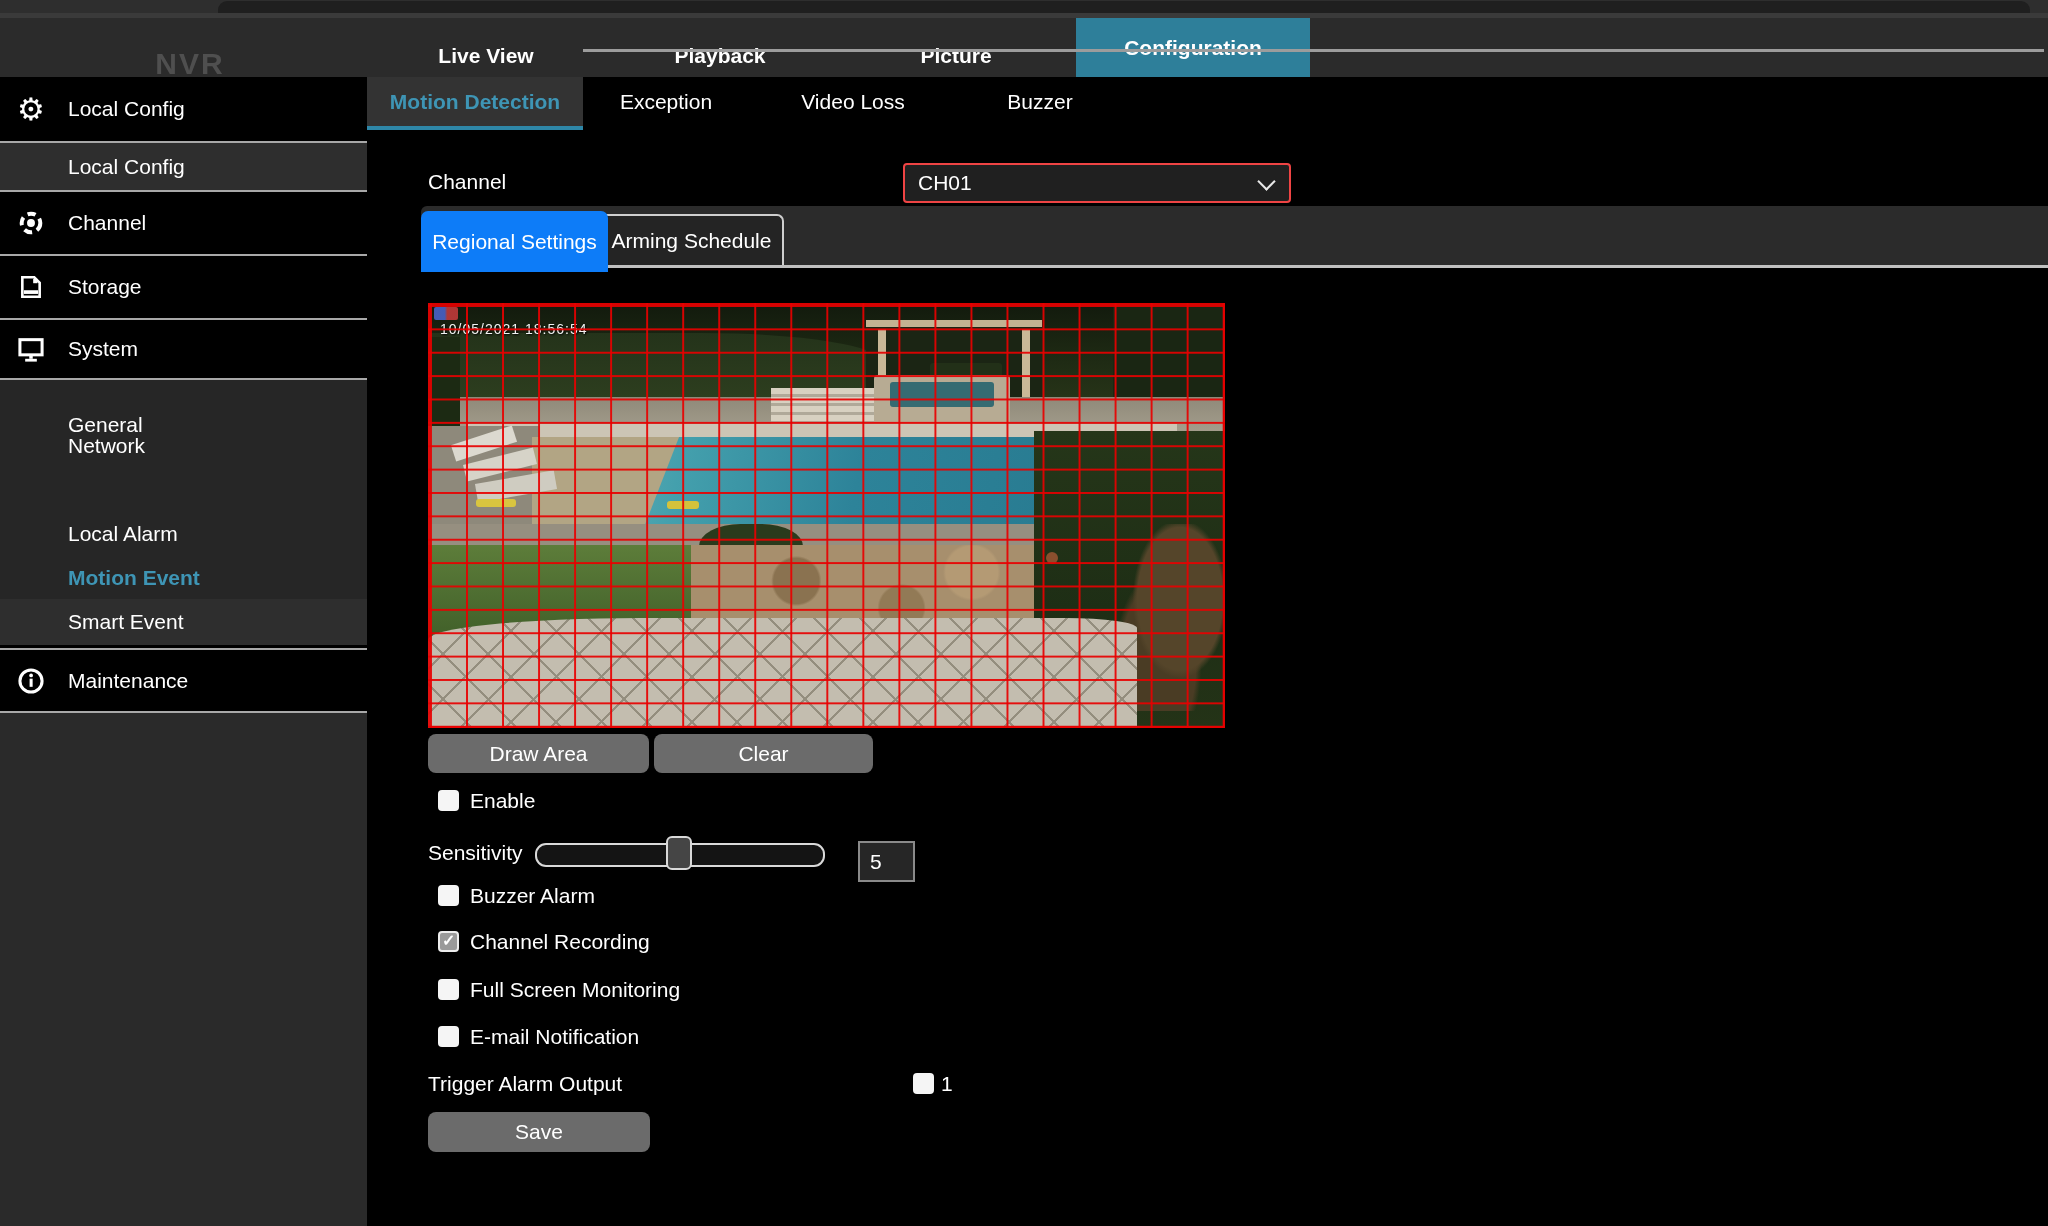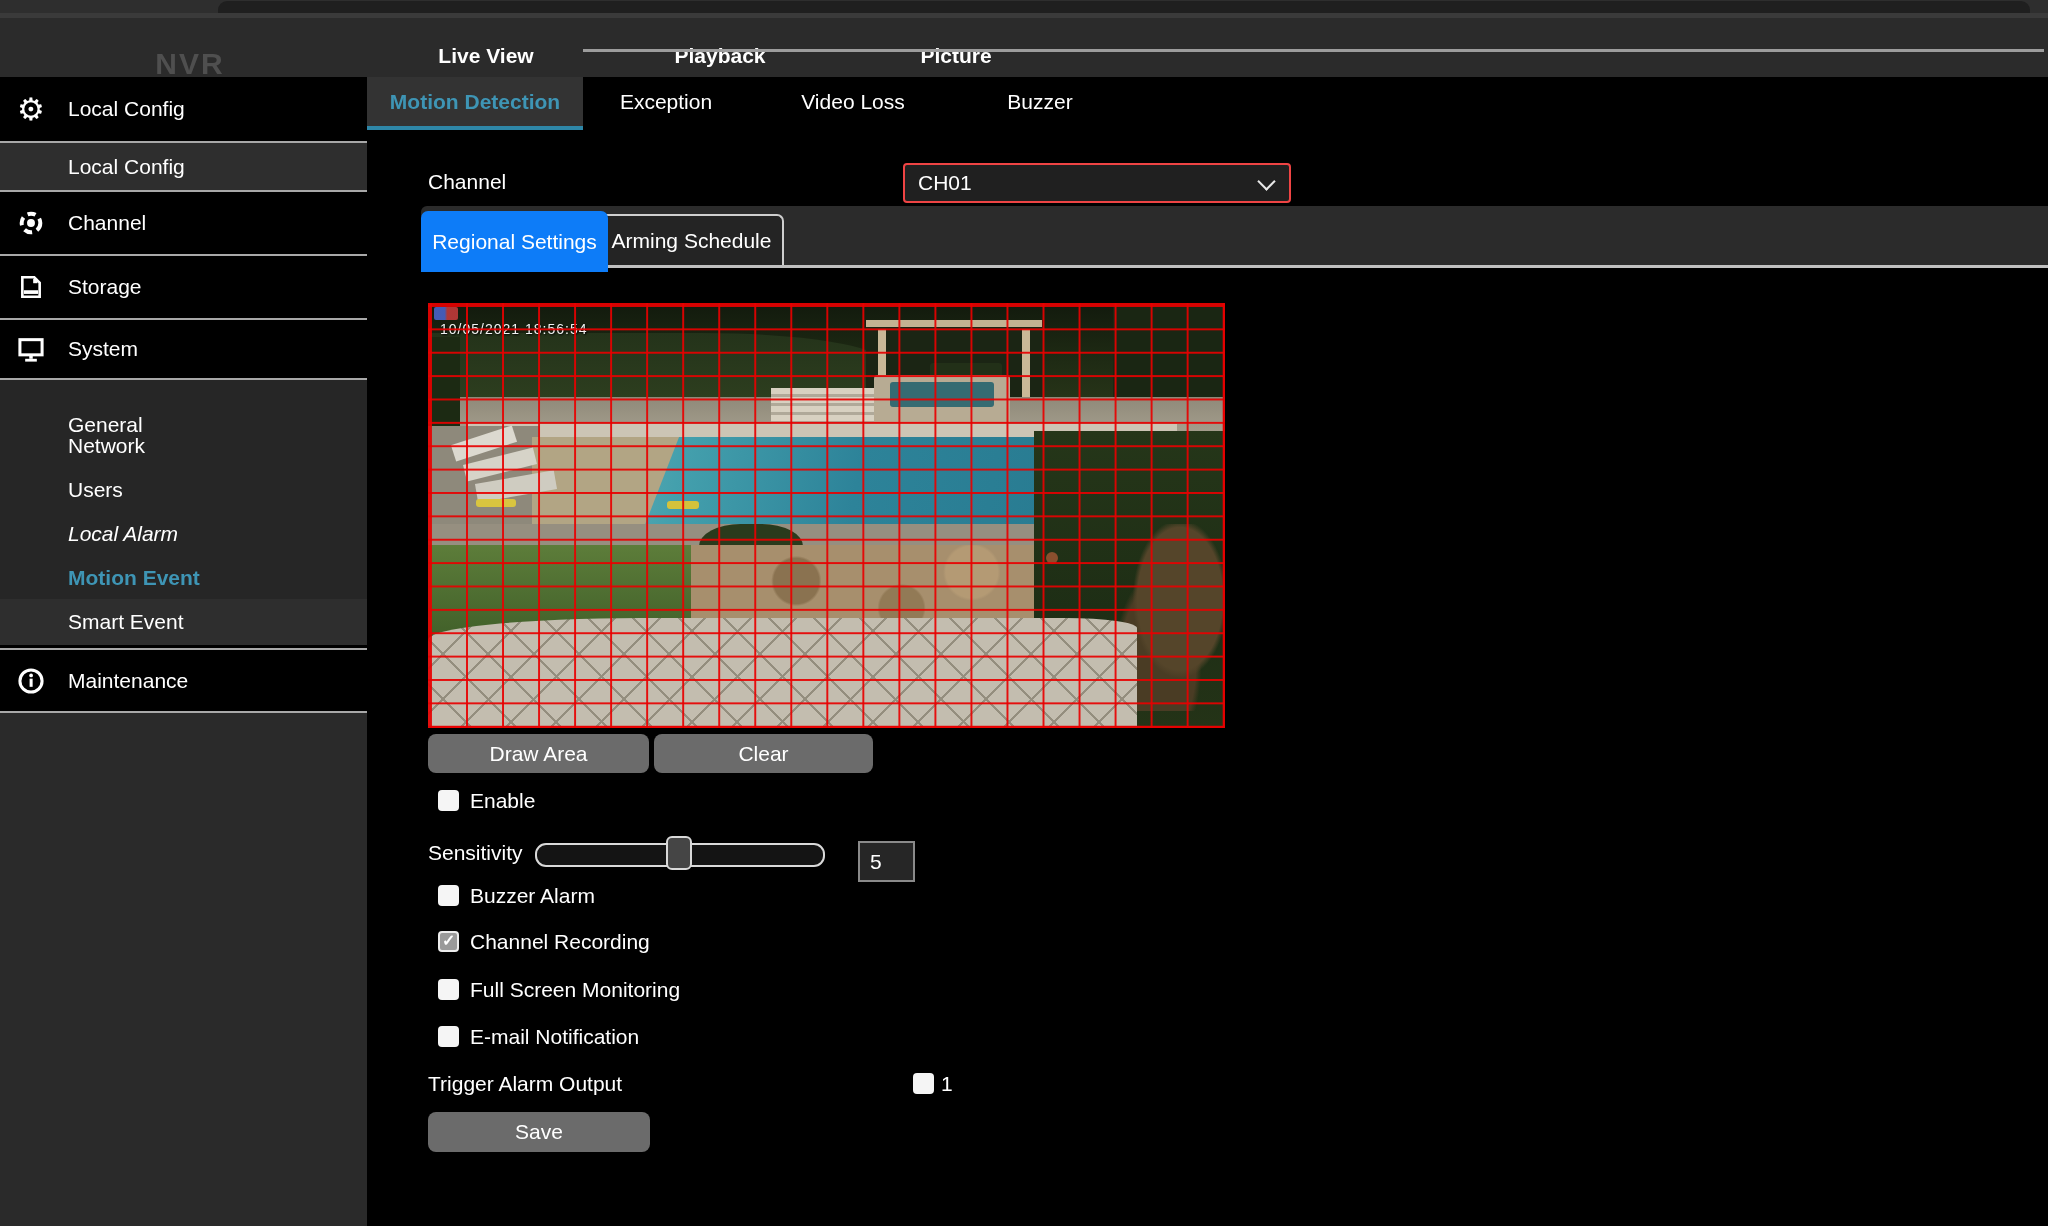--- a/index.html
+++ b/index.html
@@ -156,20 +156,21 @@
 
   <div class="abs browser-strip"></div>
   <div class="abs browser-tab"></div>
   <div class="abs browser-underline"></div>
 
   <div class="abs navbar">
     <div class="abs logo">NVR</div>
     <div class="nav-item" style="left:486px;">Live View</div>
     <div class="nav-item" style="left:720px;">Playback</div>
     <div class="nav-item" style="left:956px;">Picture</div>
+    <div class="abs nav-active">Configuration</div>
   </div>
 
   <div class="abs subtabs">
     <div class="abs motion-tab"></div>
     <div class="motion-label">Motion Detection</div>
     <div class="abs motion-underline"></div>
     <div class="subtab-label" style="left:666px;">Exception</div>
     <div class="subtab-label" style="left:853px;">Video Loss</div>
     <div class="subtab-label" style="left:1040px;">Buzzer</div>
   </div>
@@ -225,24 +226,21 @@
     </div>
     <div class="sb-sep" style="top:301px;"></div>
 
     <div class="sb-sub-bg" style="top:303px;height:220px;"></div>
     <div class="sb-row" style="top:303px;height:44px;margin-top:23px;">
       <span class="sb-label">General</span>
     </div>
     <div class="sb-row" style="top:347px;height:44px;">
       <span class="sb-label">Network</span>
     </div>
-    <div class="sb-row" style="top:391px;height:44px;">
-      <span class="sb-label">Users</span>
-    </div>
-    <div class="sb-row" style="top:435px;height:44px;font-style:italic;">
+    <div class="sb-row" style="top:435px;height:44px;">
       <span class="sb-label">Local Alarm</span>
     </div>
     <div class="sb-row" style="top:479px;height:44px;">
       <span class="sb-label teal-text">Motion Event</span>
     </div>
     <div class="sb-sep" style="top:523px;"></div>
 
     <div class="sb-row" style="top:522px;height:46px;background:#2e2e2e;">
       <span class="sb-label">Smart Event</span>
     </div>

